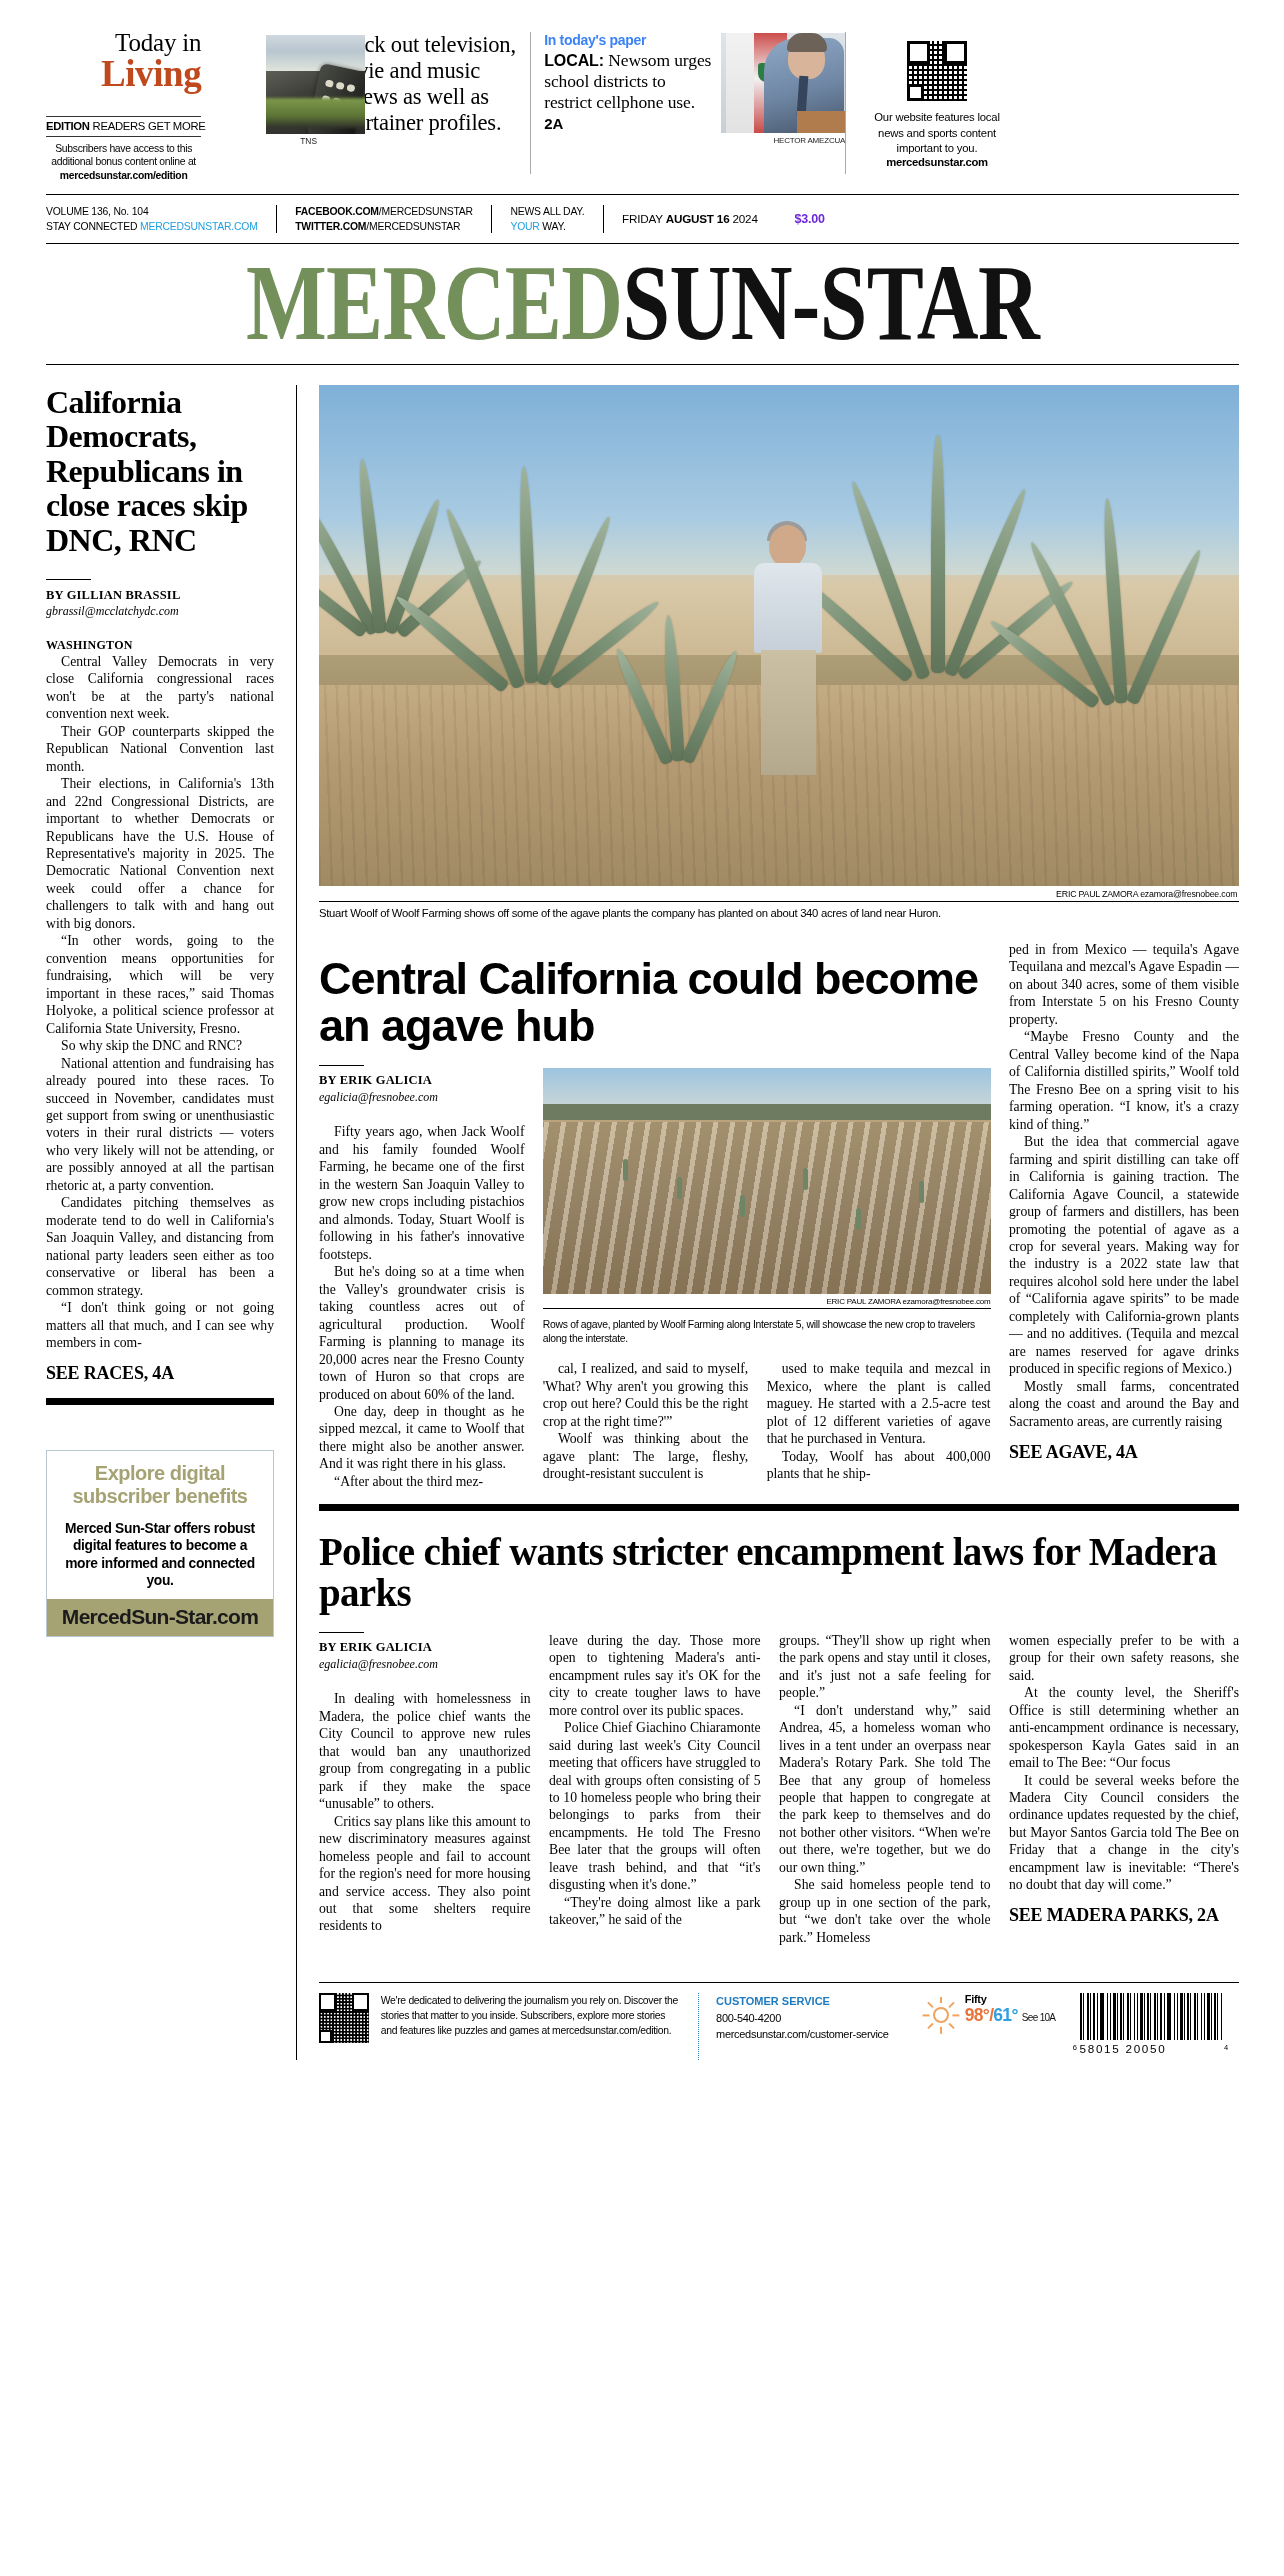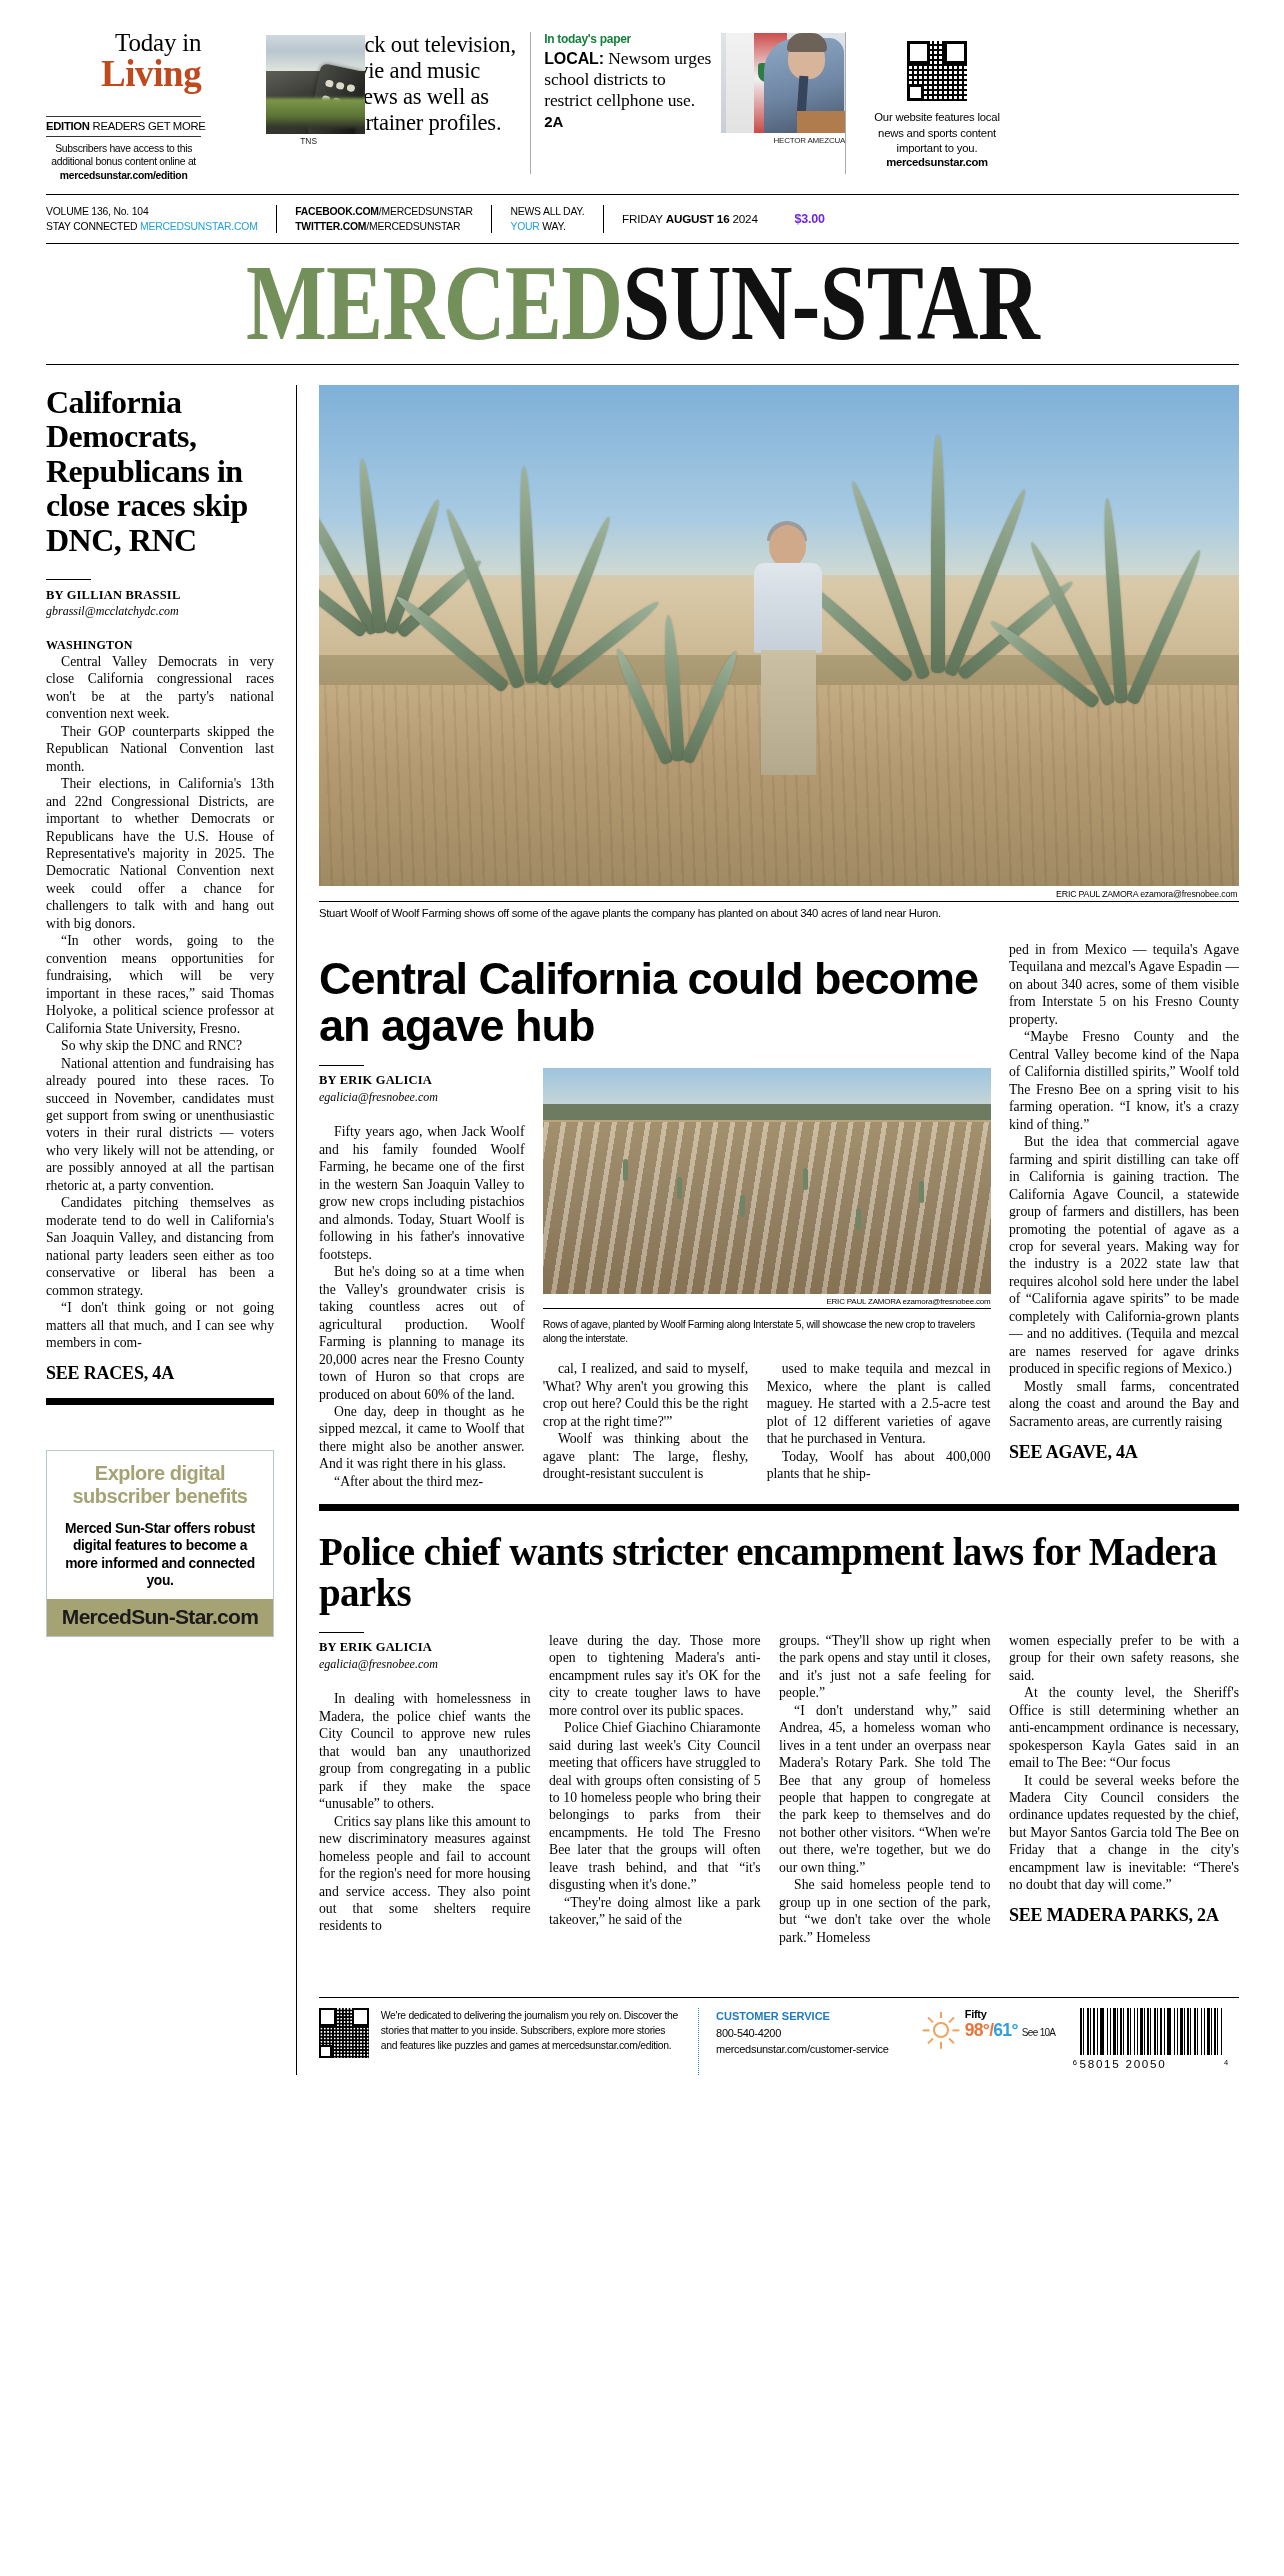--- a/index.html
+++ b/index.html
@@ -82,21 +82,21 @@
   .promo-deck {
     width: 213px; padding-left: 11.7px; padding-top: 8.4px;
     font-size: 22.6px; line-height: 1.16; letter-spacing: -0.2px;
   }
 
   .vdiv { width: 0.8px; background: #aaa; margin: 8.4px 0 8.4px 0; }
 
   .promo-today-paper { width: 182px; padding-left: 13.4px; padding-top: 8.4px; }
   .itp-head {
     font-family: "Liberation Sans", sans-serif; font-weight: bold;
-    color: #15803d; font-size: 12px; letter-spacing: -0.3px; padding-bottom: 2.5px;
+    color: #3b82f6; font-size: 14px; letter-spacing: -0.3px; padding-bottom: 2.5px;
   }
   .itp-body { font-size: 17.5px; line-height: 1.2; letter-spacing: -0.1px; }
   .itp-body .lbl { font-family:"Liberation Sans", sans-serif; font-weight:bold; font-size:16px;}
   .itp-body .pg { font-family:"Liberation Sans", sans-serif; font-weight:bold; font-size:15px;}
 
   .newsom-photo { width: 124px; margin-left: 8.4px; padding-top: 10px; }
   .newsom-photo .ph {
     width: 124px; height: 100px; position: relative; overflow: hidden;
     background: linear-gradient(180deg,#dfe4ea 0%, #c7ced6 100%);
   }
@@ -596,21 +596,21 @@
         <div class="pg-col">
           <div class="body-copy">
             <p class="noindent">women especially prefer to be with a group for their own safety reasons, she said.</p>
             <p>At the county level, the Sheriff's Office is still determining whether an anti-encampment ordinance is necessary, spokesperson Kayla Gates said in an email to The Bee: “Our focus</p>
             <p>It could be several weeks before the Madera City Council considers the ordinance updates requested by the chief, but Mayor Santos Garcia told The Bee on Friday that a change in the city's encampment law is inevitable: “There's no doubt that day will come.”</p>
           </div>
           <div class="jumpline">SEE MADERA PARKS, 2A</div>
         </div>
       </div>
 
-      <div class="footer-box" style="margin-top:51px">
+      <div class="footer-box" style="margin-top:36px">
         <div class="f-qr">
             <i></i>
           </div>
         <div class="f-text">We're dedicated to delivering the journalism you rely on. Discover the stories that matter to you inside. Subscribers, explore more stories and features like puzzles and games at mercedsunstar.com/edition.</div>
         <div class="f-dotted"></div>
         <div class="f-cs">
           <div class="hd">CUSTOMER SERVICE</div>
           <div>800-540-4200</div>
           <div>mercedsunstar.com/customer-service</div>
         </div>

